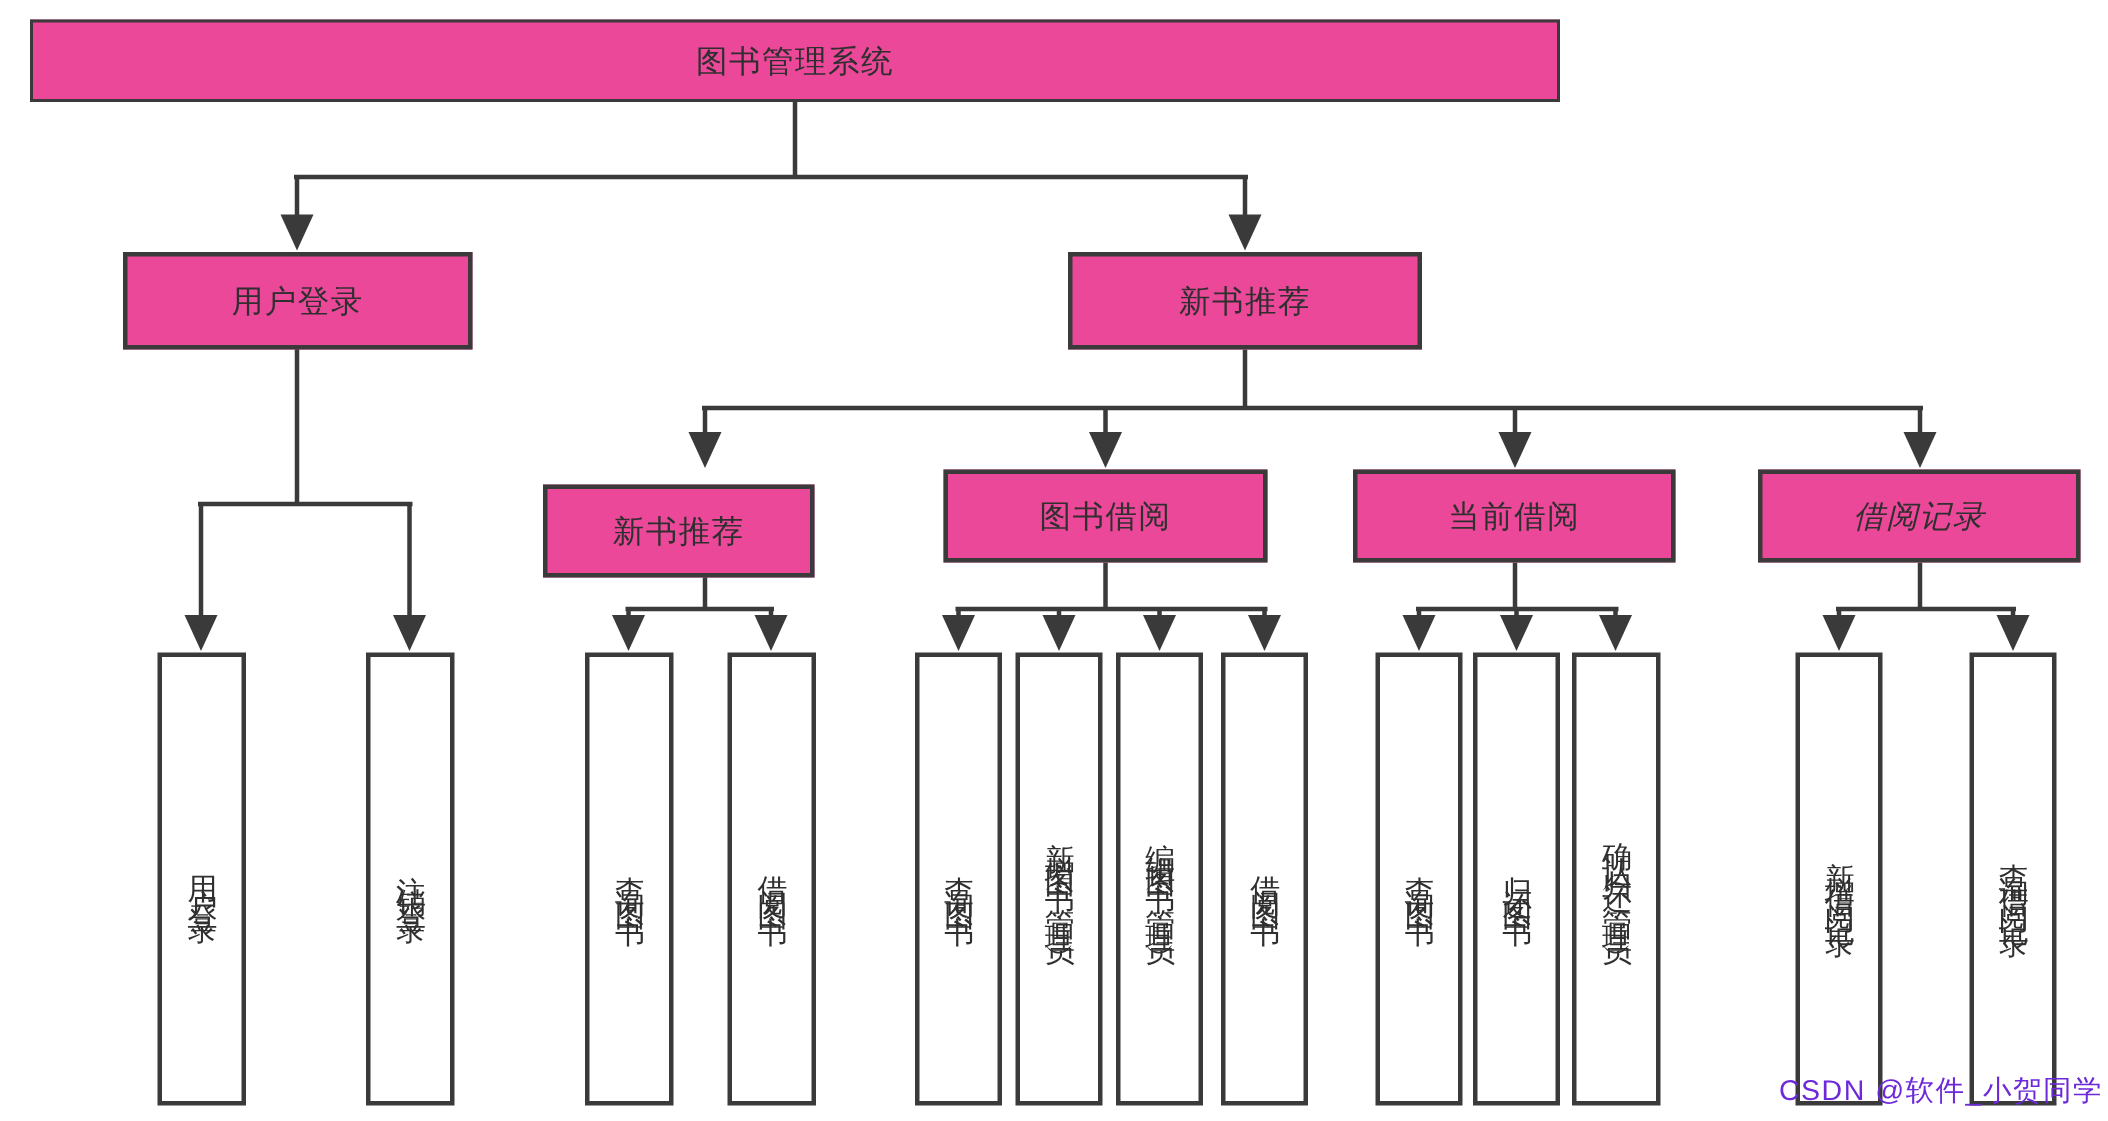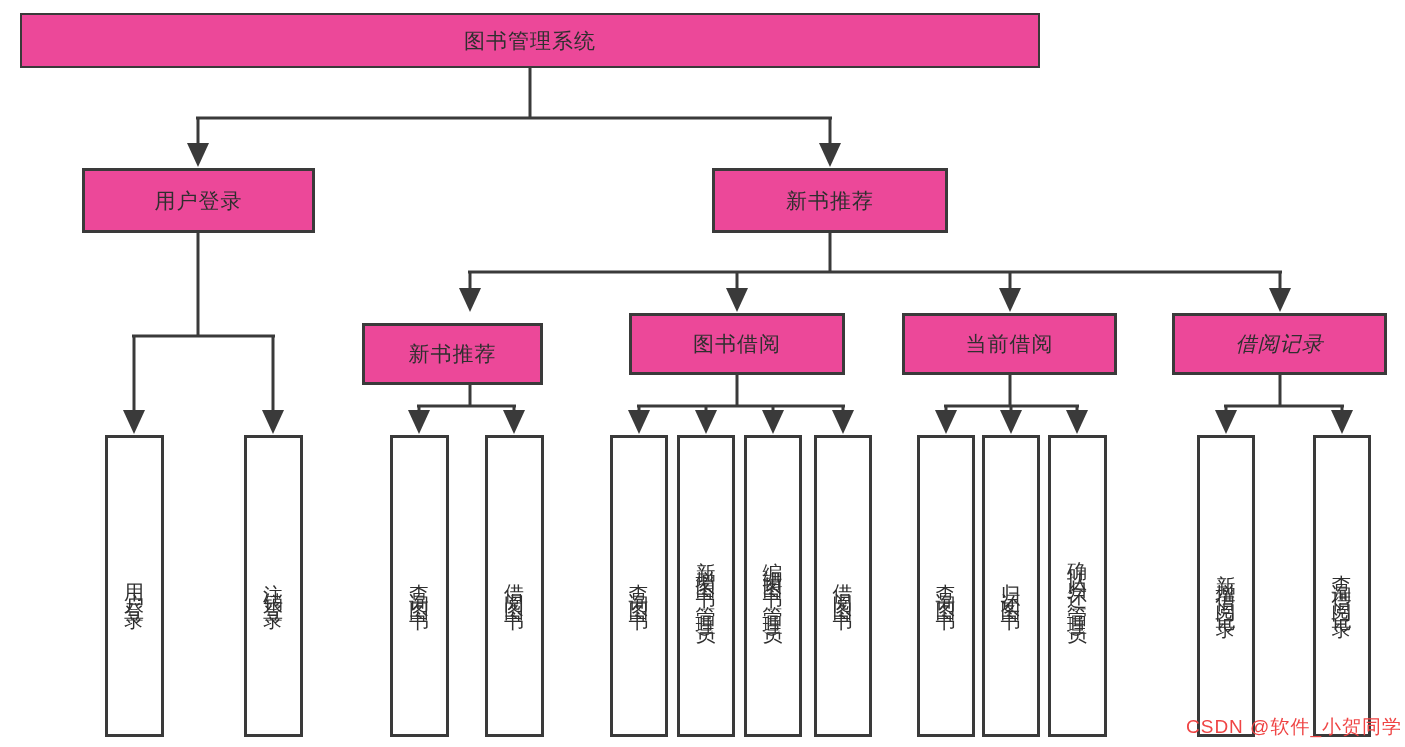--- a/index.html
+++ b/index.html
@@ -47,21 +47,21 @@
     font-size: 20px;
     letter-spacing: 9px;
     line-height: 1.0;
     white-space: nowrap;
   }
   .watermark {
     position: absolute;
     left: 1186px;
     top: 714px;
     font-size: 19px;
-    color: #ef4444;
+    color: #6d28d9;
     letter-spacing: 1px;
     z-index: 3;
     white-space: nowrap;
   }
 </style>
 </head>
 <body>
 
 <div class="stage">
 

